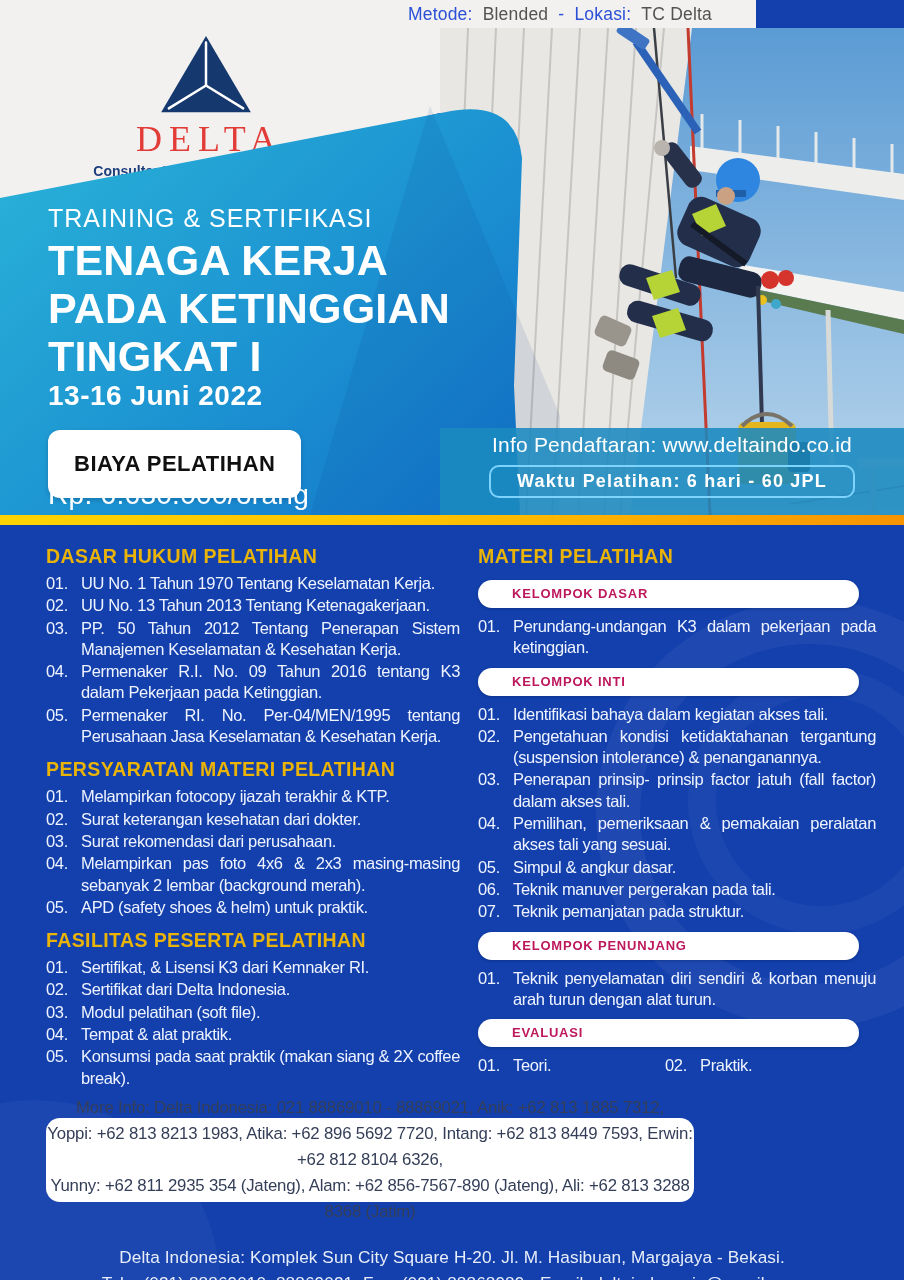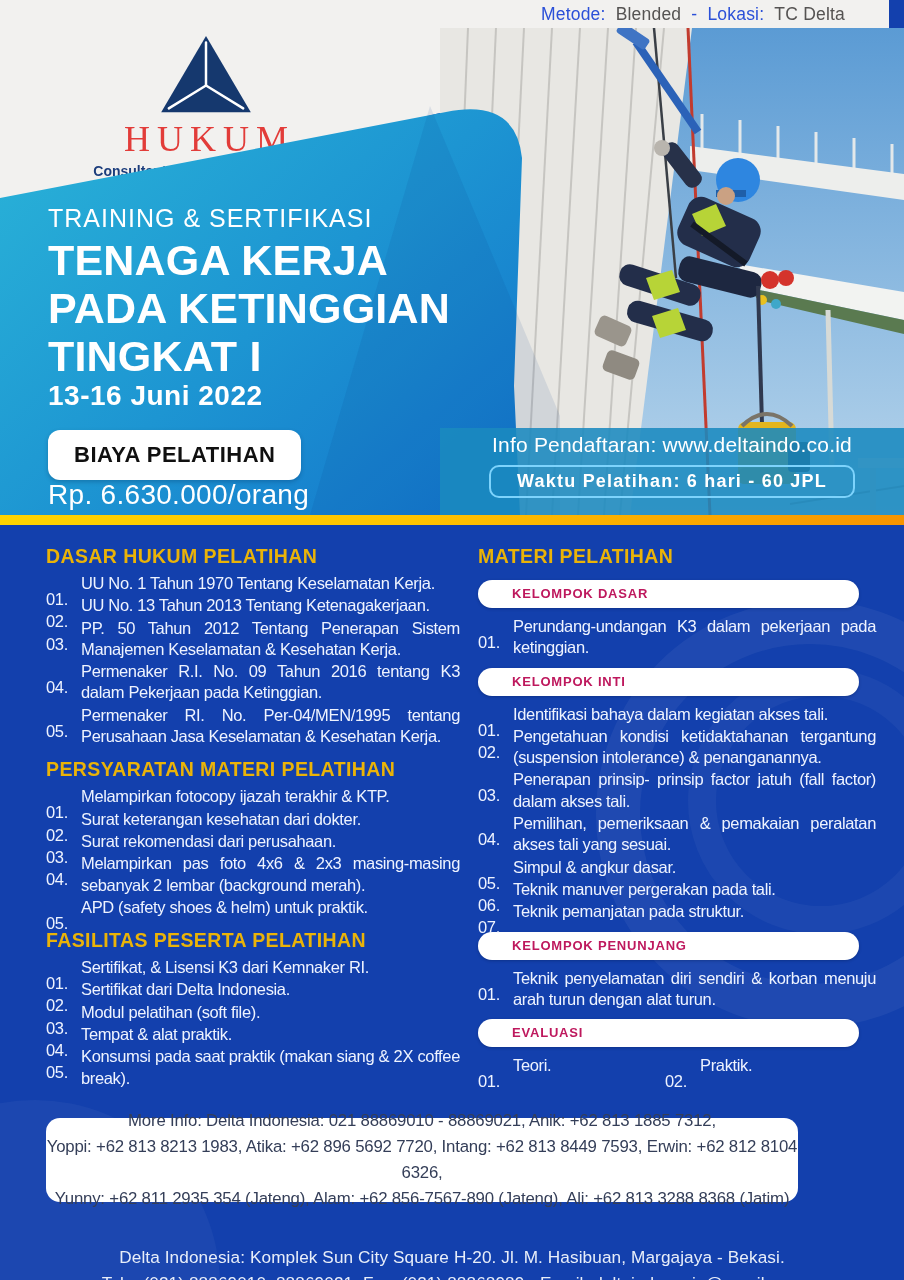--- a/index.html
+++ b/index.html
@@ -3,21 +3,21 @@
 <meta charset="utf-8">
 <style>
   html,body{margin:0;padding:0;background:#222;}
   .poster{
     position:relative;width:904px;height:1280px;overflow:hidden;
     background:#1340ad;font-family:"Liberation Sans",sans-serif;
     -webkit-font-smoothing:antialiased;
   }
   
   .top-strip{
-    position:absolute;top:0;left:0;width:889px;height:28px;z-index:9;
+    position:absolute;top:0;left:0;width:756px;height:28px;z-index:9;
     background:#f2f1ef;text-align:right;line-height:28px;font-size:17.5px;font-weight:500;
     padding-right:44px;box-sizing:border-box;letter-spacing:.2px;
   }
   .top-strip .blue{color:#2b50d8;}
   .top-strip .dark{color:#555352;}
   .top-strip span{margin-left:5px;}
   
   .header-panel{
     position:absolute;top:0;left:0;width:472px;height:262px;z-index:1;
     background:#f2f1ef;clip-path:polygon(0 0,100% 0,100% 40%,0 86%);
@@ -33,21 +33,21 @@
   
   .photo{position:absolute;left:440px;top:28px;width:464px;height:487px;z-index:2;}
   
   .banner-shape{position:absolute;left:0;top:96px;width:560px;height:419px;z-index:3;}
   .banner-text{position:absolute;z-index:4;color:#fff;left:48px;}
   .eyebrow{top:204px;font-size:25px;font-weight:400;letter-spacing:1px;}
   .title{top:236px;font-size:43px;font-weight:800;line-height:48px;letter-spacing:.2px;}
   .date{top:380px;font-size:28px;font-weight:700;letter-spacing:.5px;}
   .price-pill{
     position:absolute;left:48px;top:430px;z-index:4;background:#fff;border-radius:12px;
-    padding:12px 26px;font-size:22px;font-weight:800;color:#101010;letter-spacing:.5px;
+    padding:21px 26px;font-size:22px;font-weight:800;color:#101010;letter-spacing:.5px;
     box-shadow:0 2px 4px rgba(0,30,70,.25);
   }
   .price{top:479px;font-size:28px;font-weight:500;letter-spacing:.3px;}
   
   .info-band{
     position:absolute;left:440px;top:428px;width:464px;height:87px;z-index:5;
     background:rgba(26,138,191,.88);text-align:center;color:#fff;
   }
   .info-band .reg{font-size:21px;margin-top:5px;letter-spacing:.2px;}
   .duration-pill{
@@ -65,33 +65,33 @@
   .deco-circle-3{position:absolute;left:-150px;bottom:-190px;width:370px;height:370px;border-radius:50%;
     background:rgba(255,255,255,.04);z-index:1;}
   
   .col{position:absolute;z-index:4;color:#eef3ff;}
   .col-left{left:46px;top:545px;width:414px;}
   .col-right{left:478px;top:545px;width:398px;}
   .sec-title{font-size:19.5px;font-weight:700;letter-spacing:.4px;color:#eab308;margin:0 0 5px;}
   .sec{margin-bottom:11px;}
   .items{margin:0;padding:0;list-style:none;font-size:16.5px;line-height:21.3px;letter-spacing:-.35px;}
   .item{position:relative;padding-left:35px;margin-bottom:1px;text-align:justify;}
-  .item .num{position:absolute;left:0;top:16px;}
+  .item .num{position:absolute;left:0;top:0;}
   .group-pill{
     width:347px;background:#fff;border-radius:15px;height:28px;line-height:28px;
     padding-left:34px;font-size:13px;font-weight:700;color:#be185d;letter-spacing:.8px;
     margin:9px 0 8px;box-shadow:0 1px 3px rgba(0,20,60,.3);
   }
   .col-right .sec-title{margin-bottom:12px;}
   .eval-row{display:flex;}
   .eval-row .item{text-align:left;}
   .eval-first{width:152px;}
   
   .contact-box{
-    position:absolute;left:46px;top:1118px;width:752px;height:84px;z-index:5;
+    position:absolute;left:46px;top:1118px;width:648px;height:84px;z-index:5;
     background:#fff;border-radius:14px;display:flex;flex-direction:column;justify-content:center;
     text-align:center;color:#343e58;font-size:16.8px;line-height:26px;font-weight:500;letter-spacing:-.2px;
   }
   
   .footer{
     position:absolute;left:0;top:1212px;width:904px;z-index:5;text-align:center;
     color:#e8eef9;font-size:17.2px;line-height:26px;letter-spacing:.1px;margin-top:32px;
   }
 </style>
 </head>
@@ -203,21 +203,21 @@
 
   <div class="logo">
     <svg class="logo-mark" width="96" height="82" viewBox="0 0 100 86">
       <path d="M50 2 L97 82 L3 82 Z" fill="#15386e"></path>
       <g stroke="#ffffff" stroke-width="2.6" stroke-linecap="round">
         <line x1="50" y1="54" x2="50" y2="9"></line>
         <line x1="50" y1="54" x2="11" y2="78"></line>
         <line x1="50" y1="54" x2="89" y2="78"></line>
       </g>
     </svg>
-    <div class="logo-name">HUKUM</div>
+    <div class="logo-name">DELTA</div>
     <div class="logo-tagline">
       <span>Consultant</span><span class="pipe">|</span><span>Training</span><span class="pipe">|</span><span>Inspection</span>
     </div>
   </div>
 
   <div class="banner-text eyebrow">TRAINING &amp; SERTIFIKASI</div>
   <div class="banner-text title">
     <div>TENAGA KERJA</div>
     <div>PADA KETINGGIAN</div>
     <div>TINGKAT I</div>

